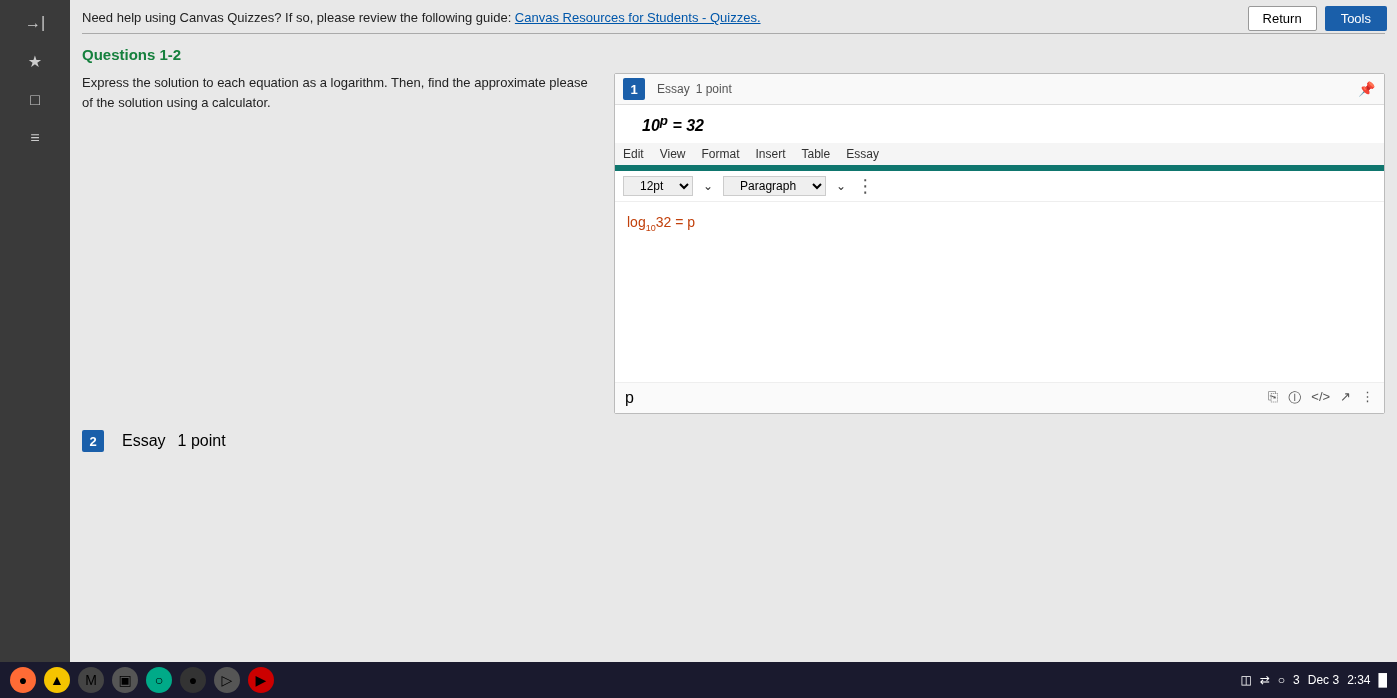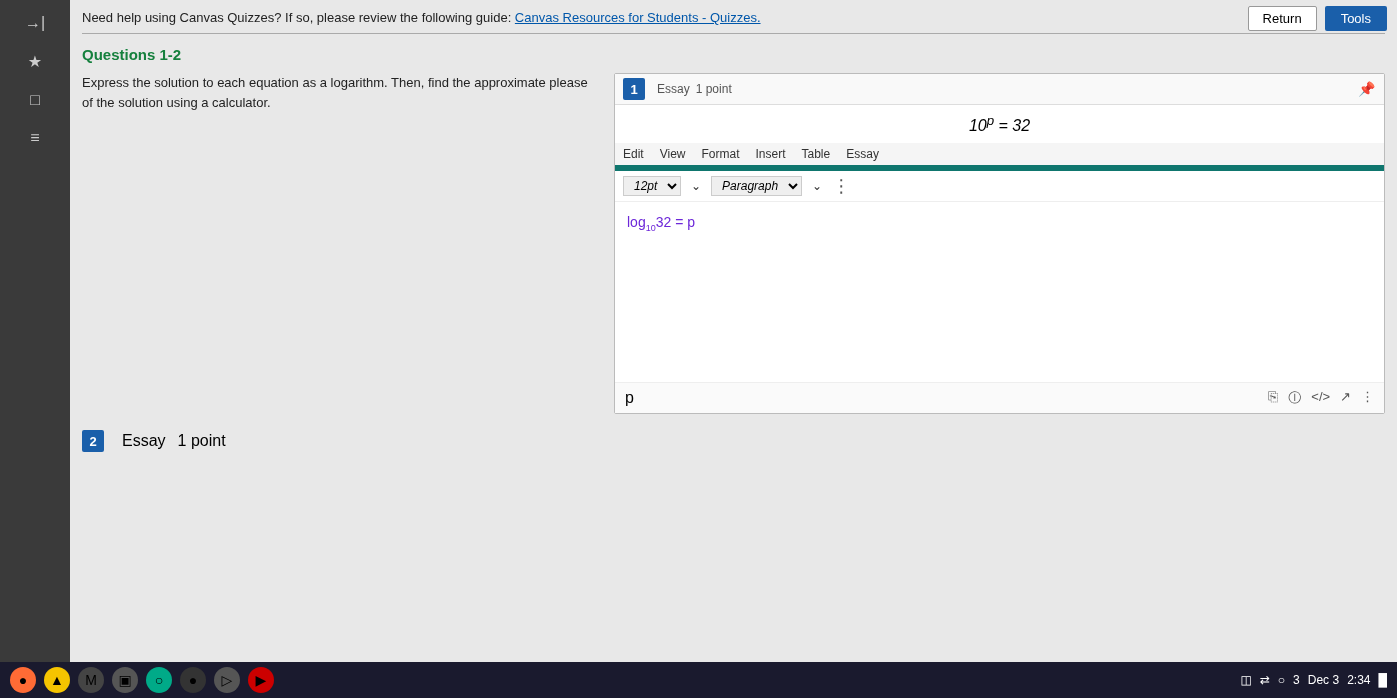--- a/index.html
+++ b/index.html
@@ -155,22 +155,21 @@
       justify-content: center;
       font-size: 13px;
       font-weight: bold;
       border-radius: 2px;
       margin-right: 6px;
     }
 
     .equation-display {
       padding: 8px 27px;
       font-size: 16px;
-      font-weight: 400;
-      text-align: center;
+      font-weight: 700;
     }
 
     .toolbar-row {
       display: flex;
       gap: 16px;
       padding: 4px 8px;
       font-size: 12px;
       color: #333;
       border-bottom: 6px solid #0f766e;
       background: #f5f5f5;
@@ -185,35 +184,34 @@
       padding: 4px 8px;
       font-size: 12px;
       color: #333;
       border-bottom: 1px solid #eee;
       align-items: center;
     }
 
     .format-select {
       border: 1px solid #ccc;
       font-size: 12px;
-      padding: 1px 6px;
-      cursor: pointer;
-      font-style: italic;
+      padding: 1px 12px;
+      cursor: pointer;
     }
 
     .essay-body {
       flex: 1;
       padding: 12px;
       font-size: 14px;
       min-height: 180px;
     }
 
     .answer-text {
       font-size: 14px;
-      color: #6d28d9;
+      color: #c2410c;
     }
 
     .essay-footer {
       display: flex;
       justify-content: space-between;
       align-items: center;
       padding: 6px 10px;
       border-top: 1px solid #eee;
       background: #fafafa;
     }

